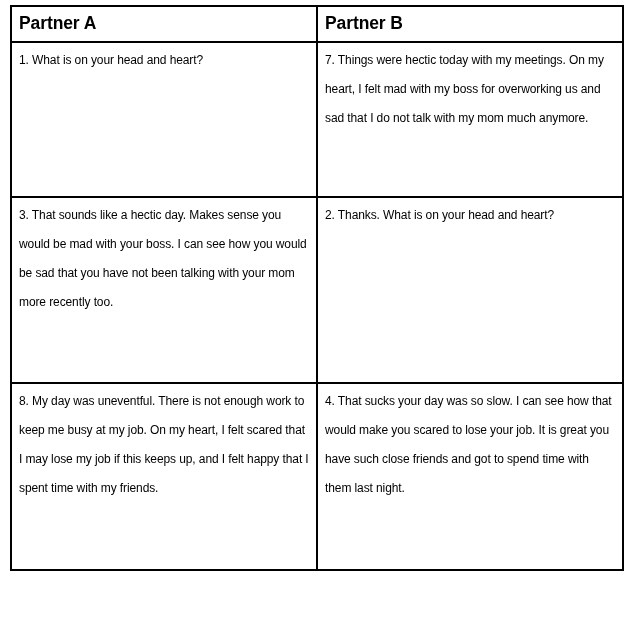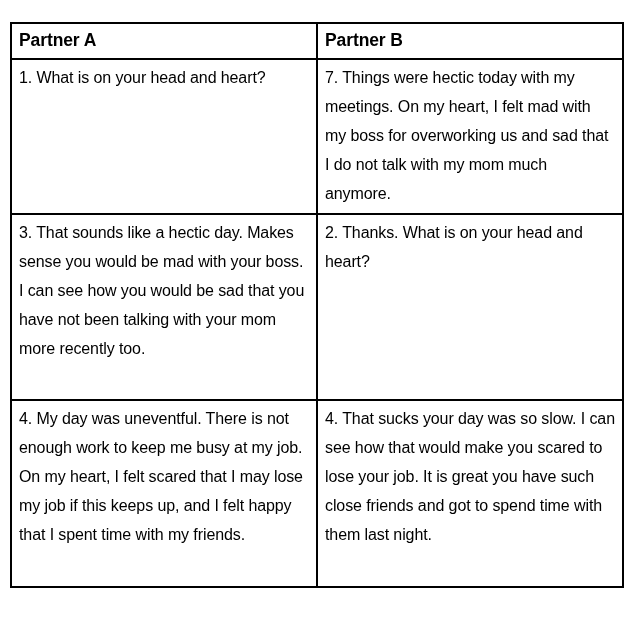--- a/index.html
+++ b/index.html
@@ -20,21 +20,21 @@
     position: relative;
     width: 634px;
     height: 629px;
     background: #ffffff;
     box-sizing: border-box;
   }
 
   .dialogue-table {
     position: absolute;
     left: 10px;
-    top: 22px;
+    top: 5px;
     width: 612px;
     border-collapse: collapse;
     table-layout: fixed;
     background: #f9a8d4;
     padding-left: 38px;
   }
 
   .dialogue-table col.col-a { width: 306px; }
   .dialogue-table col.col-b { width: 306px; }
 
@@ -50,21 +50,21 @@
     text-align: left;
     font-weight: bold;
     font-size: 17.5px;
     line-height: 26px;
     height: 27px;
     letter-spacing: -0.1px;
   }
 
   .dialogue-table td {
     font-weight: normal;
-    font-size: 16px;
+    font-size: 12px;
     line-height: 29px;
     letter-spacing: -0.1px;
     margin-left: 25px;
   }
 
   .row-1 td { height: 146px; }
   .row-2 td { height: 177px; }
   .row-3 td { height: 178px; }
 
   .cell-text {
@@ -101,21 +101,21 @@
       <tr class="row-2">
         <td>
           <span class="cell-text">3. That sounds like a hectic day. Makes sense you would be mad with your boss. I can see how you would be sad that you have not been talking with your mom more recently too.</span>
         </td>
         <td>
           <span class="cell-text">2. Thanks. What is on your head and heart?</span>
         </td>
       </tr>
       <tr class="row-3">
         <td>
-          <span class="cell-text">4. My day was uneventful. There is not enough work to keep me busy at my job. On my heart, I felt scared that I may lose my job if this keeps up, and I felt happy that I spent time with my friends.</span>
+          <span class="cell-text">8. My day was uneventful. There is not enough work to keep me busy at my job. On my heart, I felt scared that I may lose my job if this keeps up, and I felt happy that I spent time with my friends.</span>
         </td>
         <td>
           <span class="cell-text">4. That sucks your day was so slow. I can see how that would make you scared to lose your job. It is great you have such close friends and got to spend time with them last night.</span>
         </td>
       </tr>
     </tbody>
   </table>
 
 </div>
 

